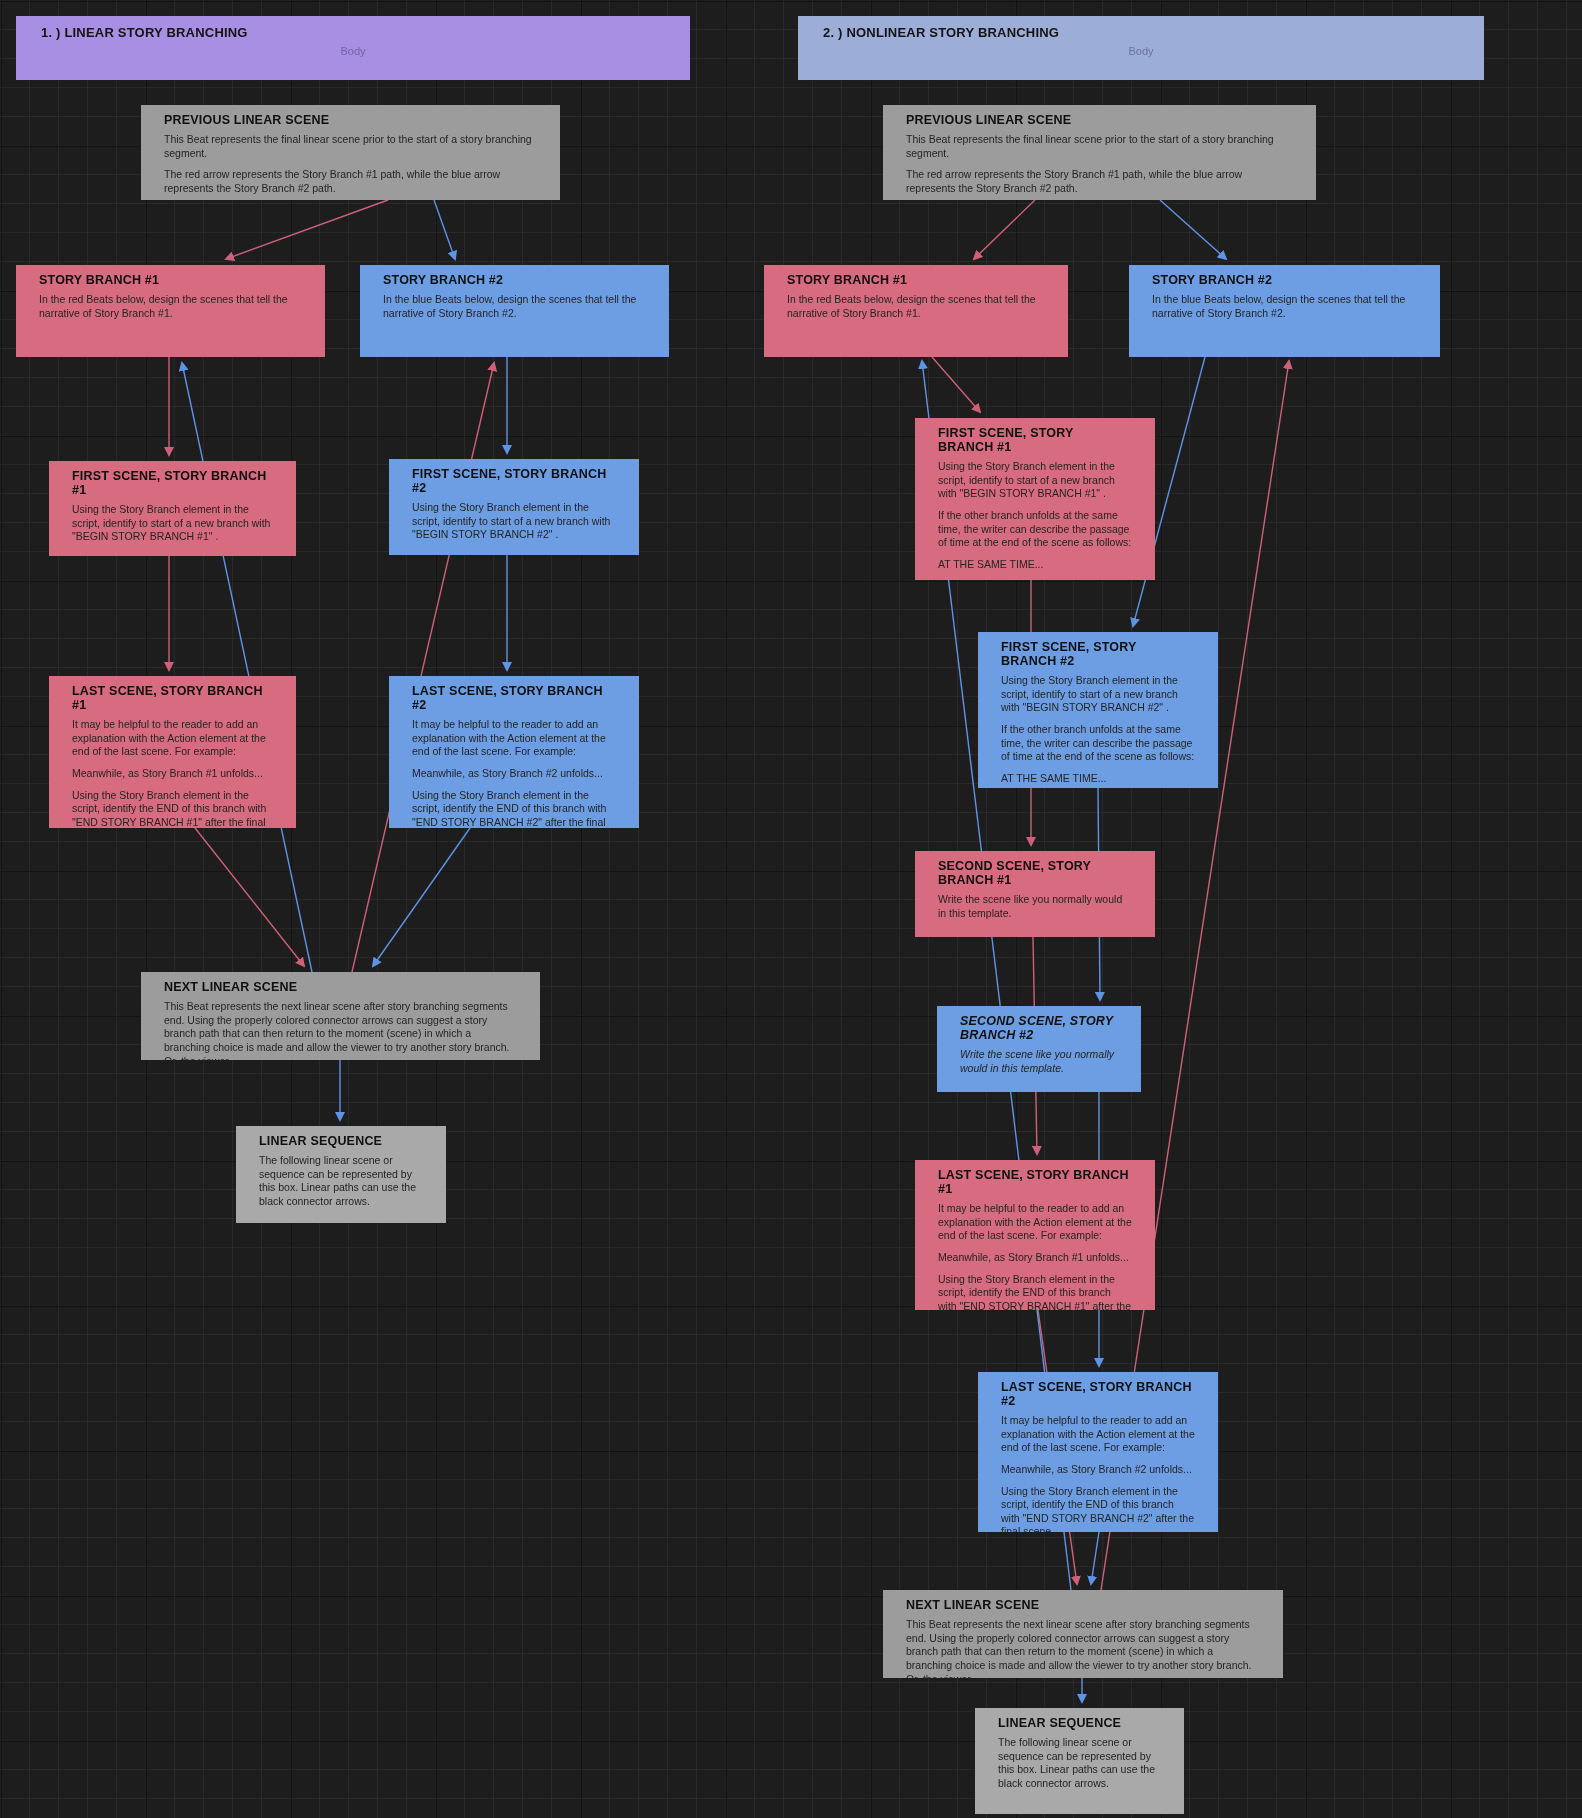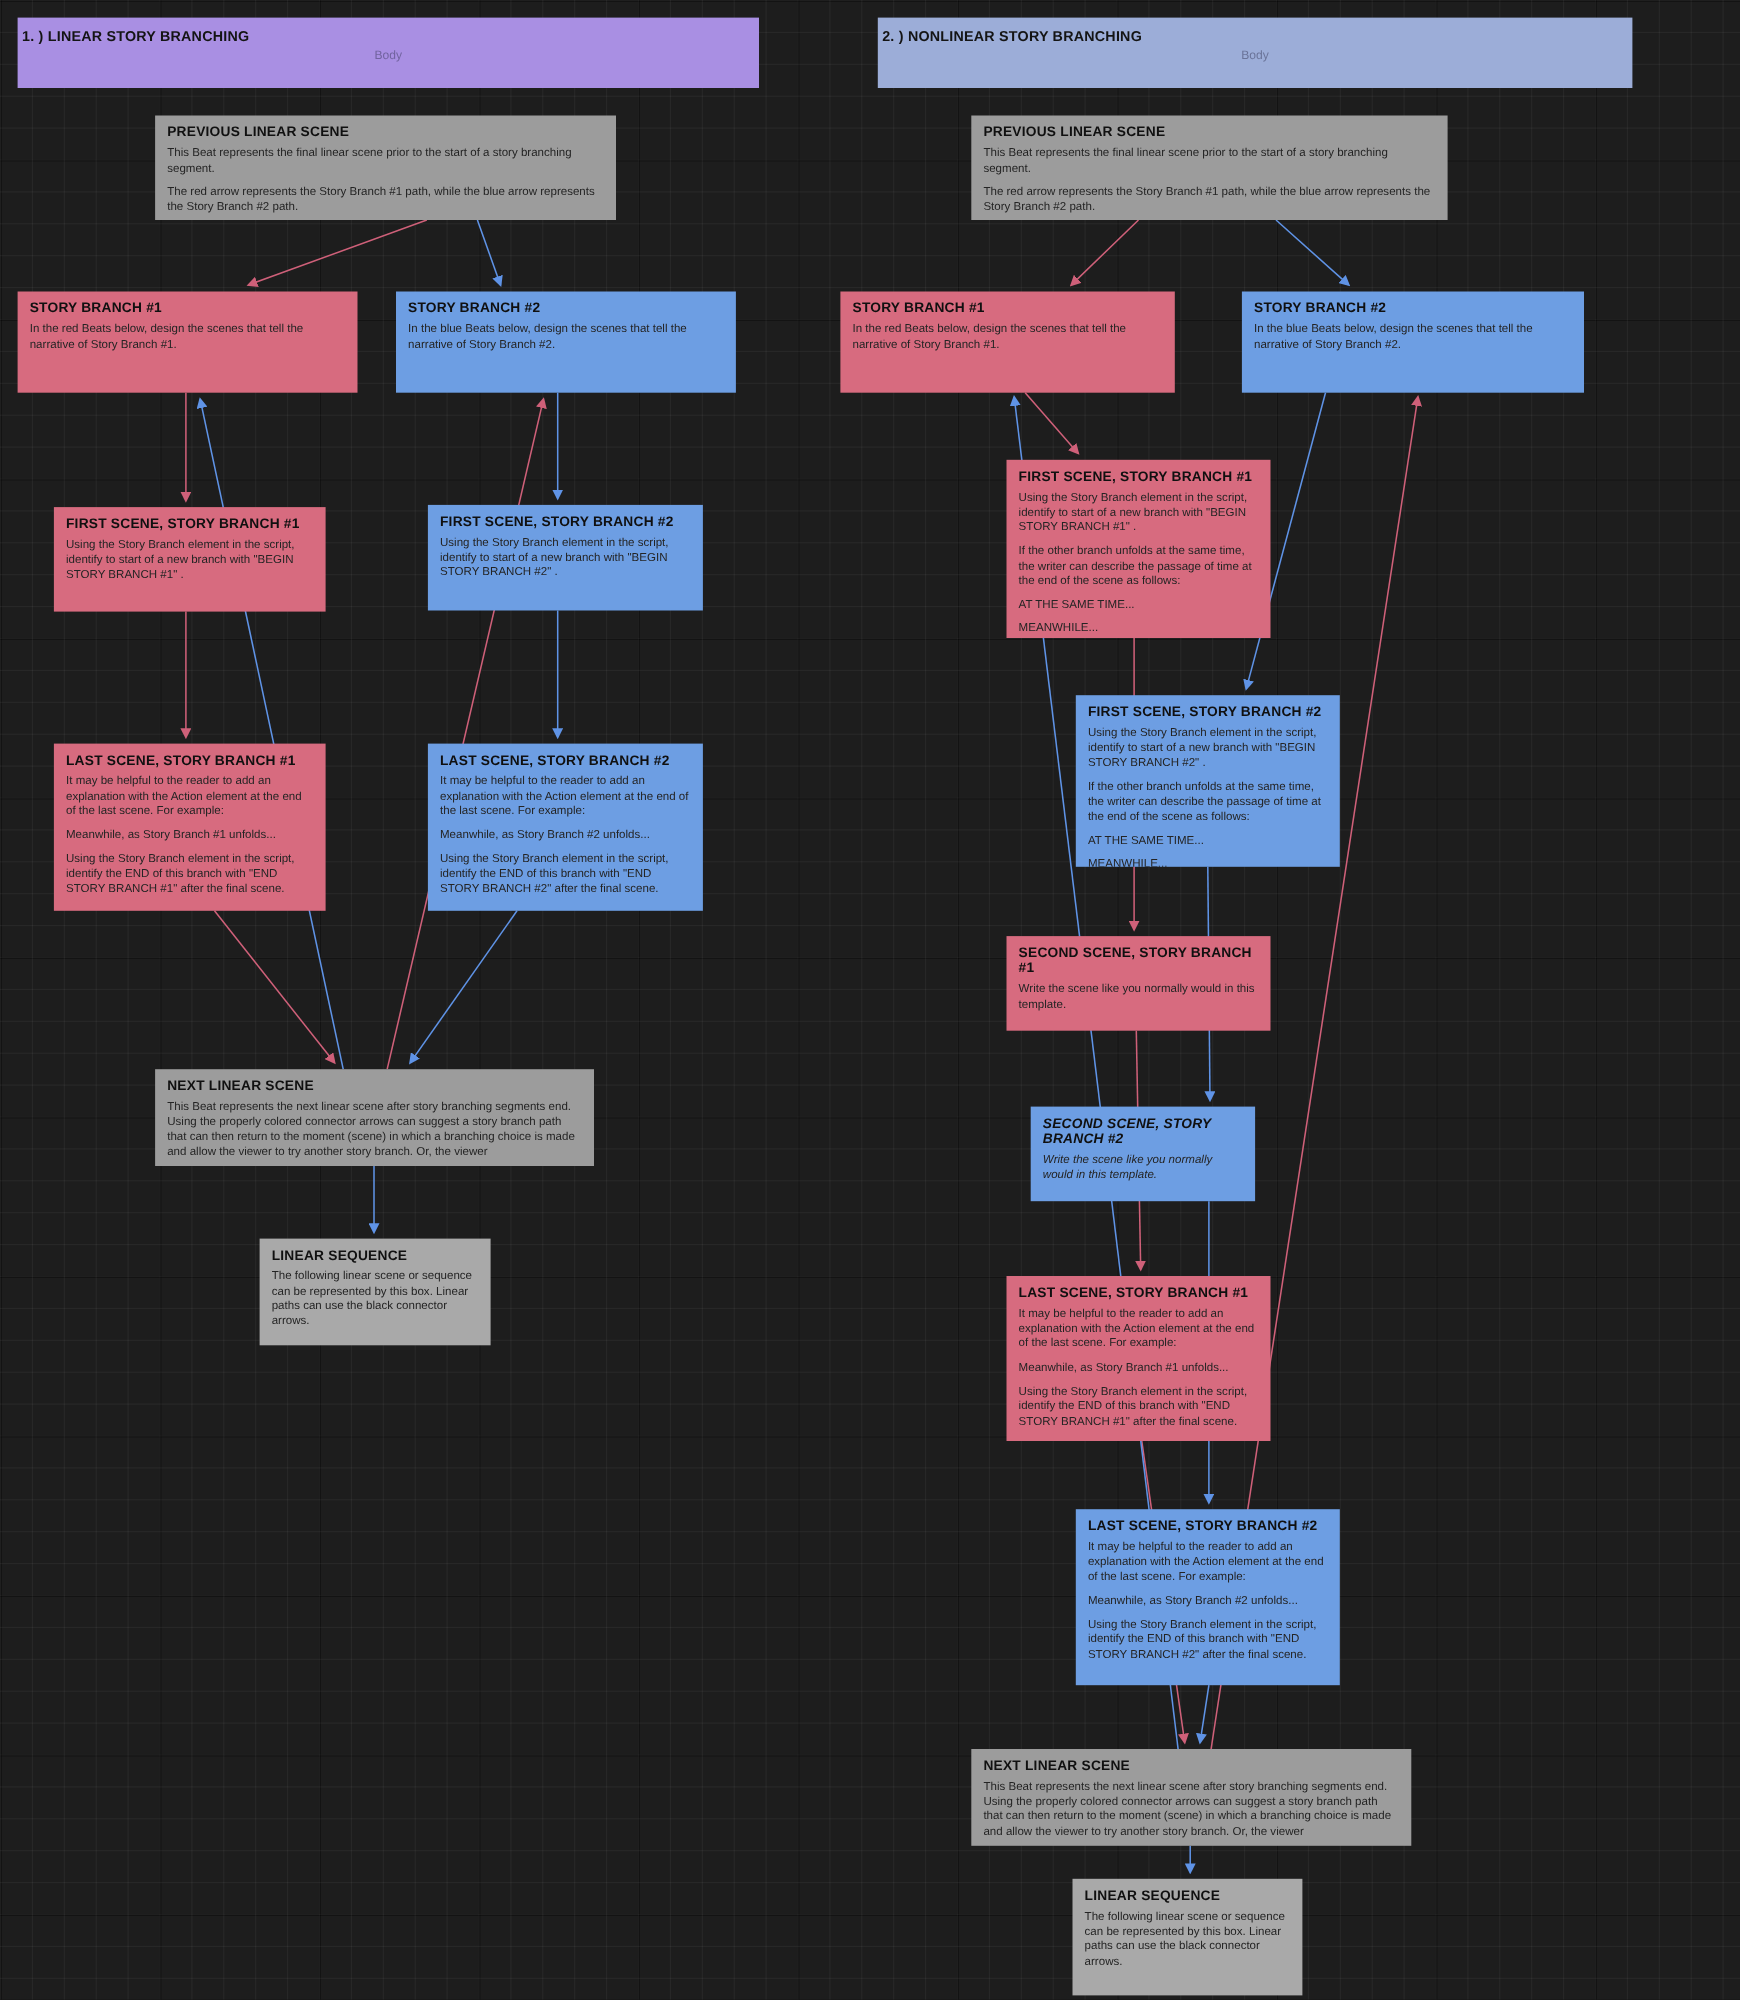--- a/index.html
+++ b/index.html
@@ -10,28 +10,28 @@
     background-image:
       linear-gradient(rgba(255,255,255,0.05) 1px, transparent 1px),
       linear-gradient(90deg, rgba(255,255,255,0.05) 1px, transparent 1px),
       linear-gradient(rgba(0,0,0,0.35) 2px, transparent 2px),
       linear-gradient(90deg, rgba(0,0,0,0.35) 2px, transparent 2px);
     background-size:29px 29px,29px 29px,145px 145px,145px 145px;
     overflow:hidden;
     font-family:"Liberation Sans", sans-serif;
   }
   #arrows{position:absolute;left:0;top:0;z-index:1;}
-  .hdr{position:absolute;z-index:2;box-sizing:border-box;padding:9px 4px;}
+  .hdr{position:absolute;z-index:2;box-sizing:border-box;padding:9px 25px;}
   .hdr h2{margin:0 0 5px 0;font-size:13px;font-weight:bold;color:#141414;letter-spacing:.2px;}
   .hdr .ph{font-size:11px;color:rgba(45,45,75,0.45);text-align:center;}
   #hdr-linear{left:16px;top:16px;width:674px;height:64px;}
   #hdr-nonlinear{left:754px;top:16px;width:686px;height:64px;margin-left:44px;}
   .node{
     position:absolute;z-index:2;box-sizing:border-box;
-    padding:8px 11px;overflow:hidden;
+    padding:8px 23px;overflow:hidden;
   }
   .node h3{margin:0 0 6px 0;font-size:12.5px;font-weight:bold;color:#101010;letter-spacing:.2px;}
   .node p{margin:0 0 8px 0;font-size:10.5px;line-height:1.3;color:#242424;}
   .node p:last-child{margin-bottom:0;}
 </style>
 </head>
 <body>
 
 <div id="canvas">
 

